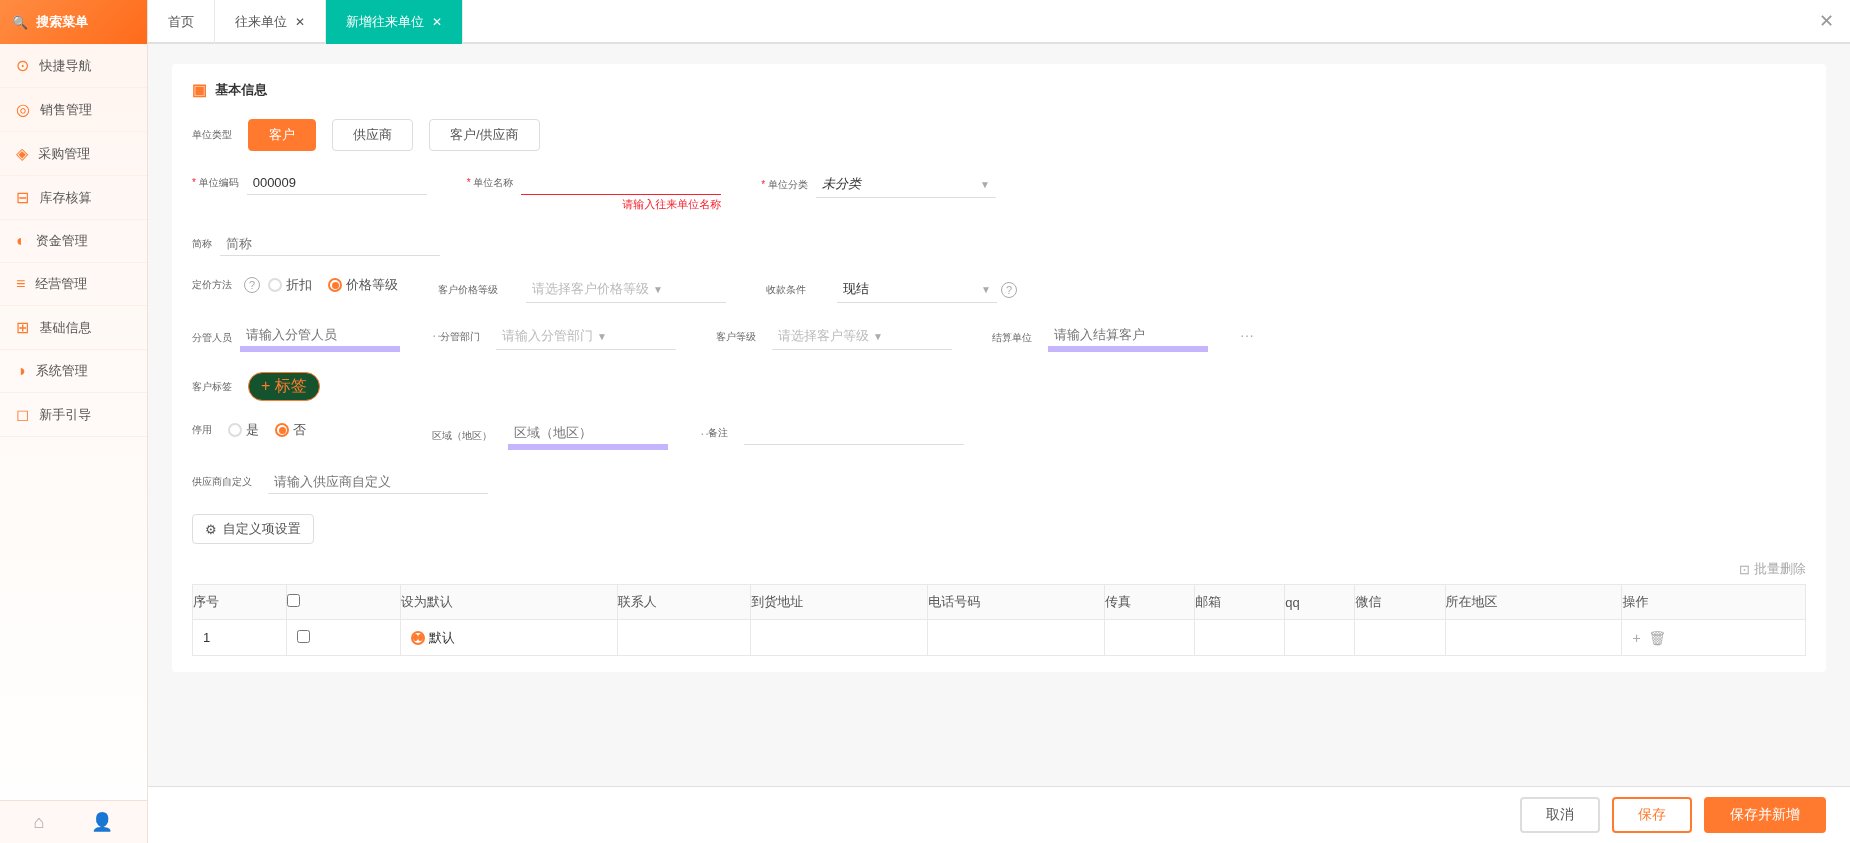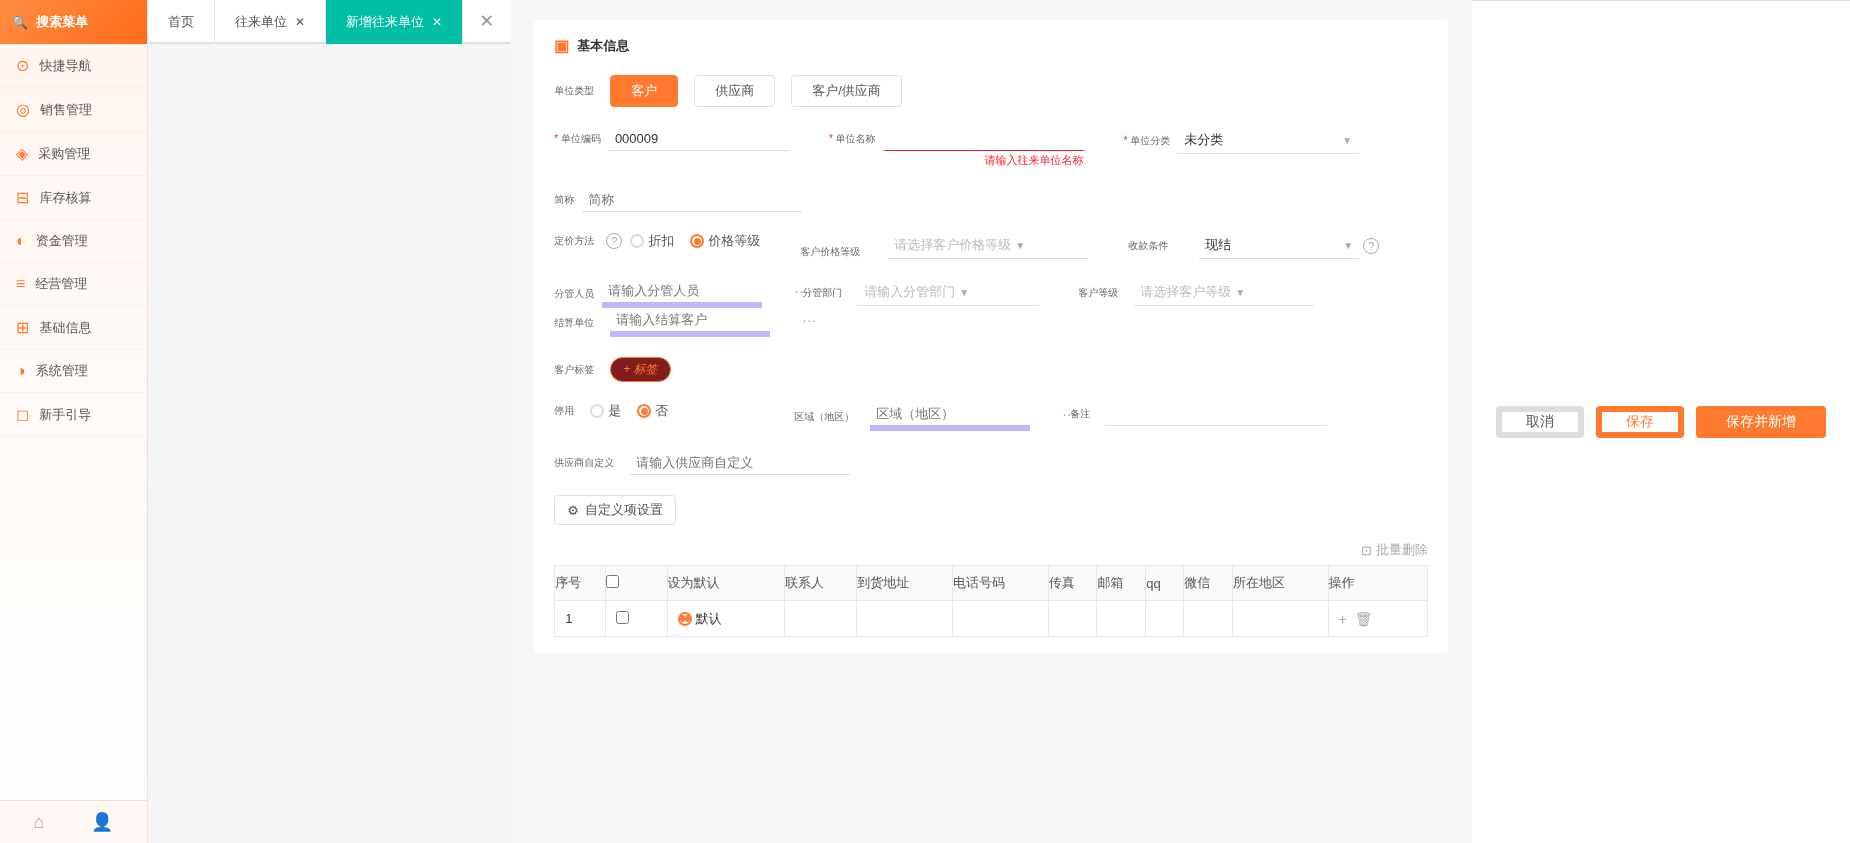--- a/index.html
+++ b/index.html
@@ -45,21 +45,21 @@
       padding: 10px;
       border-top: 1px solid #f0e0d8;
       background: #fff8f4;
     }
     .sidebar-bottom-icon { font-size: 18px; color: #aaa; cursor: pointer; }
 
     
     .main {
       flex: 1;
       display: flex;
-      flex-direction: row;
+      flex-direction: column;
       overflow: hidden;
     }
 
     
     .tab-bar {
       background: #fff;
       display: flex;
       align-items: center;
       border-bottom: 2px solid #e0e0e0;
       height: 44px;
@@ -218,27 +218,26 @@
       color: #bbb;
       background: transparent;
       padding: 4px 6px;
     }
     .more-btn { color: #aaa; font-size: 14px; cursor: pointer; padding: 0 4px; }
     .tag-btn {
       border: 1px solid #ff7a2e;
       border-radius: 20px;
       color: #ff7a2e;
       padding: 3px 12px;
-      font-size: 12px;
+      font-size: 16px;
       cursor: pointer;
       display: inline-flex;
       align-items: center;
       gap: 4px;
-      background: #7f1d1d;
-      font-style: italic;
+      background: #14532d;
     }
     .question-icon {
       width: 16px; height: 16px;
       border-radius: 50%;
       border: 1px solid #aaa;
       display: inline-flex;
       align-items: center;
       justify-content: center;
       font-size: 11px;
       color: #aaa;
@@ -290,25 +289,25 @@
       background: white;
       border-top: 1px solid #e0e0e0;
       padding: 10px 24px;
       display: flex;
       justify-content: flex-end;
       align-items: center;
       gap: 12px;
       flex-shrink: 0;
     }
     .btn {
-      padding: 1px 24px;
+      padding: 7px 24px;
       border-radius: 4px;
       cursor: pointer;
       font-size: 14px;
-      border: 6px solid #a3a3a3;
+      border: 2px solid #a3a3a3;
     }
     .btn-cancel { background: white; color: #555; border-color: #ddd; }
     .btn-save { background: white; color: #ff7a2e; border-color: #ff7a2e; }
     .btn-save-new { background: #ff7a2e; color: white; border-color: #ff7a2e; }
 
     .settings-btn {
       display: inline-flex;
       align-items: center;
       gap: 6px;
       border: 1px solid #ddd;
@@ -420,21 +419,21 @@
         <div class="form-field" style="flex-direction:column; align-items:flex-end; margin-right:40px;">
           <div style="display:flex; align-items:center;">
             <span class="form-label required">单位名称</span>
             <input class="form-input error" type="text" placeholder="" style="width: 200px; border-bottom-color: rgb(245, 34, 45);">
           </div>
           <div class="error-msg" style="margin-left:56px;">请输入往来单位名称</div>
         </div>
 
         <div class="form-field">
           <span class="form-label required">单位分类</span>
-          <div class="form-select" style="width:180px;">
+          <div class="form-select" style="width:180px;font-style:italic;">
             <span class="select-value">未分类</span>
             <span class="chevron">▼</span>
           </div>
         </div>
       </div>
 
       <div class="form-row">
         <div class="form-field">
           <span class="form-label">简称</span>
           <input class="form-input form-input-placeholder" type="text" placeholder="简称" style="width: 220px;">
@@ -451,21 +450,21 @@
               <div class="radio-dot"></div>
               <span>折扣</span>
             </div>
             <div class="radio-item">
               <div class="radio-dot selected"></div>
               <span>价格等级</span>
             </div>
           </div>
         </div>
 
-        <div class="form-field" style="margin-right:40px;align-items:flex-end;">
+        <div class="form-field" style="margin-right:40px;">
           <span class="form-label">客户价格等级</span>
           <div class="form-select" style="width:200px; margin-left:20px;">
             <span>请选择客户价格等级</span>
             <span class="chevron">▼</span>
           </div>
         </div>
 
         <div class="form-field">
           <span class="form-label">收款条件</span>
           <div class="form-select" style="width:160px; margin-left:23px;">

